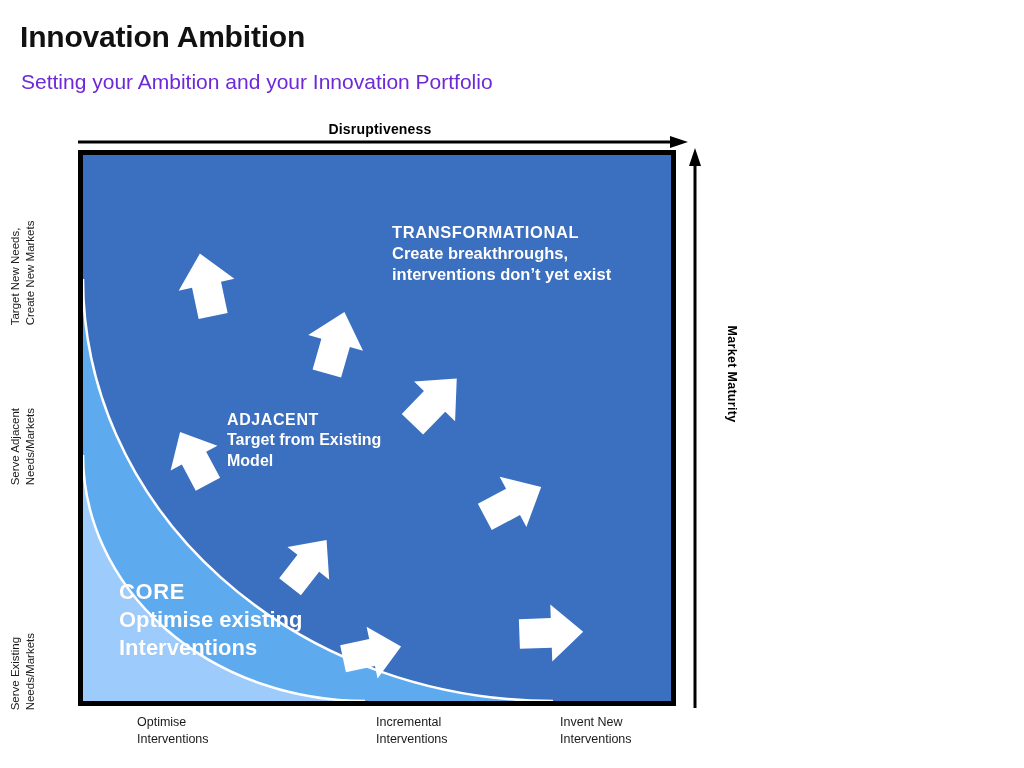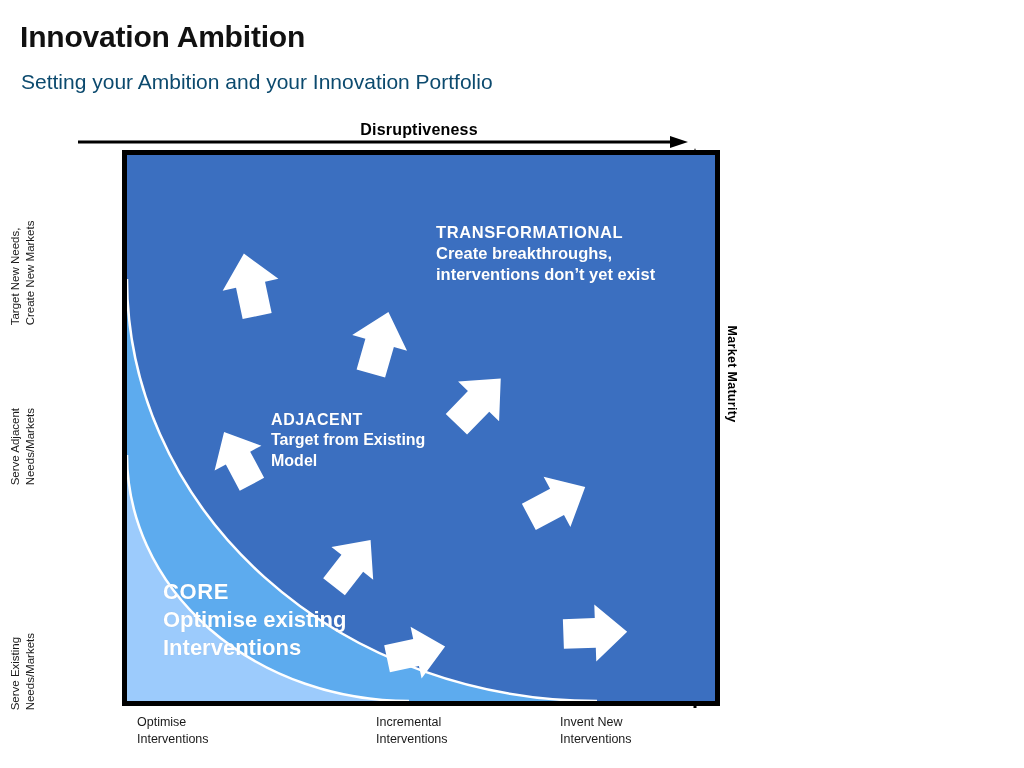--- a/index.html
+++ b/index.html
@@ -26,36 +26,35 @@
     white-space: nowrap;
     text-align: center;
   }
 
   #page-subtitle {
     position: absolute;
     left: 21px;
     top: 70px;
     font-size: 21px;
     font-weight: normal;
-    color: #0c4a6e;
+    color: #6d28d9;
     white-space: nowrap;
   }
 
   
   #top-axis-label {
     position: absolute;
     left: 0;
     top: 121px;
     width: 760px;
     text-align: center;
-    font-size: 16px;
+    font-size: 14px;
     font-weight: bold;
     color: #000000;
     letter-spacing: 0.2px;
-    padding-left: 39px;
   }
   #top-axis-arrow {
     position: absolute;
     left: 78px;
     top: 136px;
     width: 610px;
     height: 12px;
   }
 
   
@@ -100,21 +99,20 @@
   #chart-frame {
     position: absolute;
     left: 78px;
     top: 150px;
     width: 598px;
     height: 556px;
     border: 5px solid #000000;
     box-sizing: border-box;
     overflow: hidden;
     background: #404040;
-    margin-left: 44px;
   }
   #chart-svg {
     position: absolute;
     left: 0;
     top: 0;
     width: 100%;
     height: 100%;
     display: block;
   }
 

